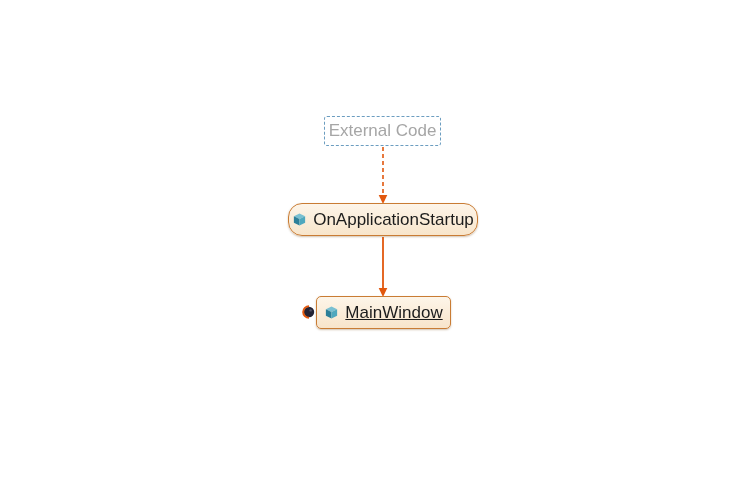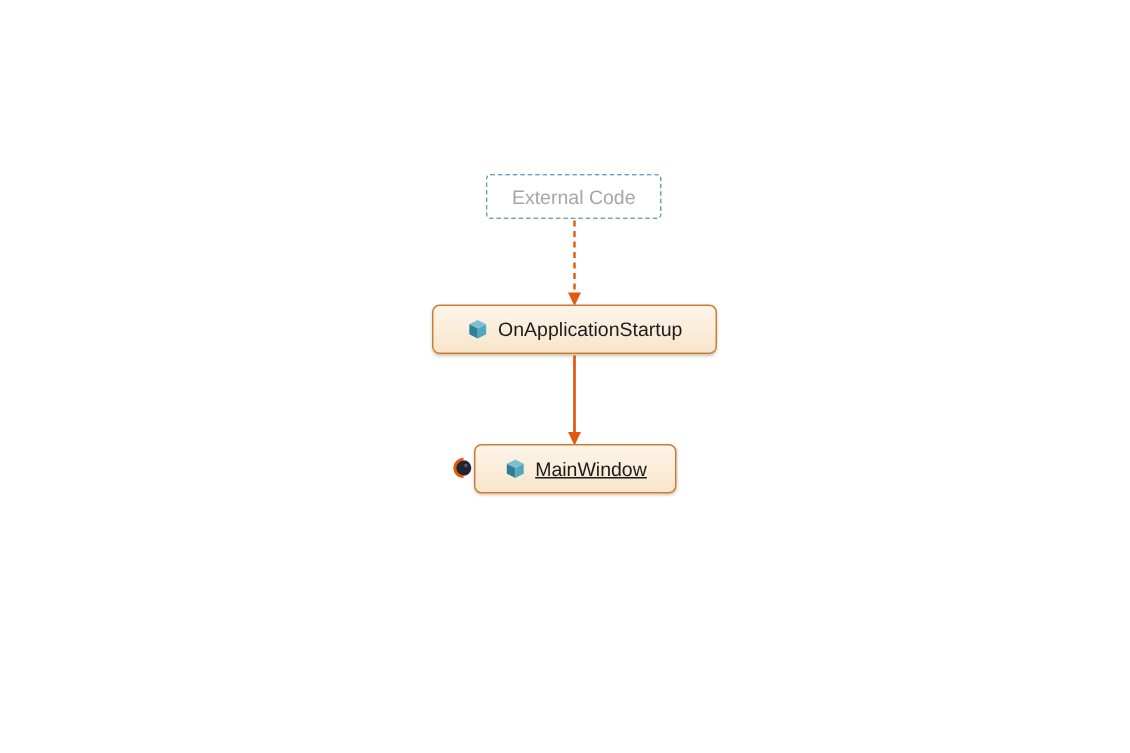--- a/index.html
+++ b/index.html
@@ -25,21 +25,21 @@
     height: 502px;
     pointer-events: none;
   }
   .node {
     position: absolute;
     box-sizing: border-box;
     display: flex;
     align-items: center;
     justify-content: center;
     gap: 6px;
-    font-size: 13px;
+    font-size: 17px;
     white-space: nowrap;
   }
   .node-external {
     left: 324px;
     top: 116px;
     width: 117px;
     height: 30px;
     border: 1px dashed #6B9DC0;
     border-radius: 3px;
     background: #ffffff;
@@ -50,20 +50,21 @@
     border-radius: 5px;
     background: linear-gradient(#FDF5E9, #F8E5CB);
     color: #1C1C1C;
     box-shadow: 0 1px 2px rgba(120, 80, 30, 0.35);
   }
   .node-startup {
     left: 288px;
     top: 203px;
     width: 190px;
     height: 33px;
+    border-radius: 14px;
   }
   .node-mainwindow {
     left: 316px;
     top: 296px;
     width: 135px;
     height: 33px;
     text-decoration: underline;
   }
   .icon {
     display: inline-flex;

